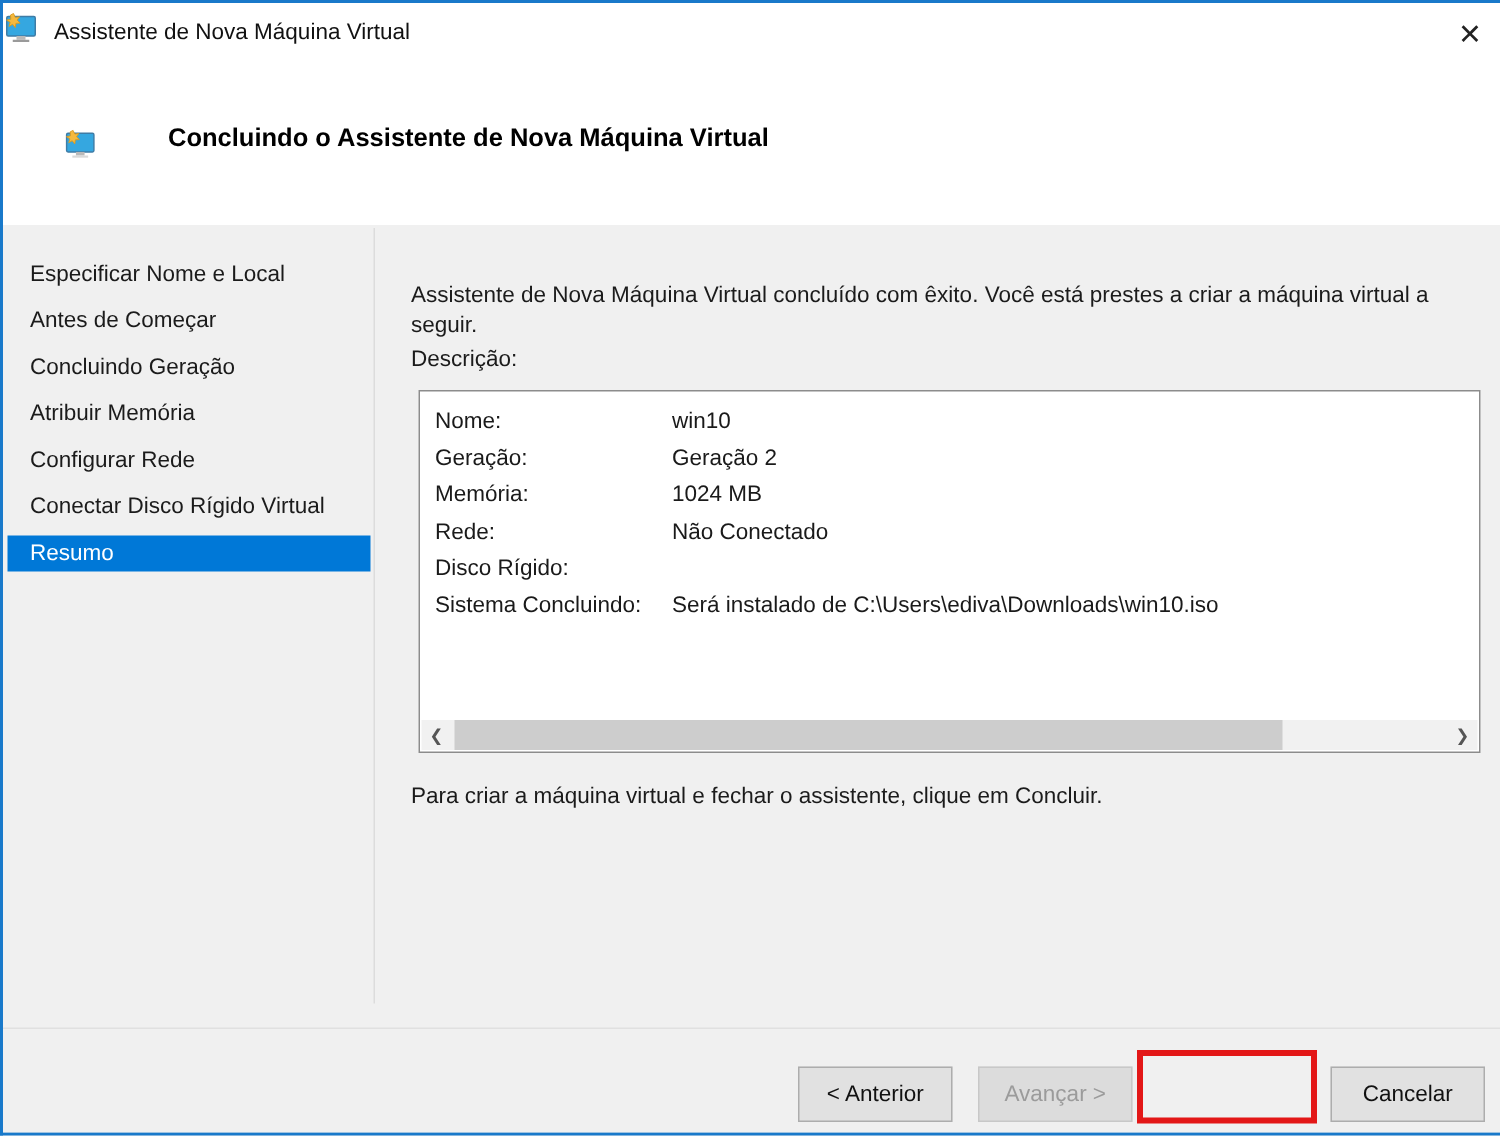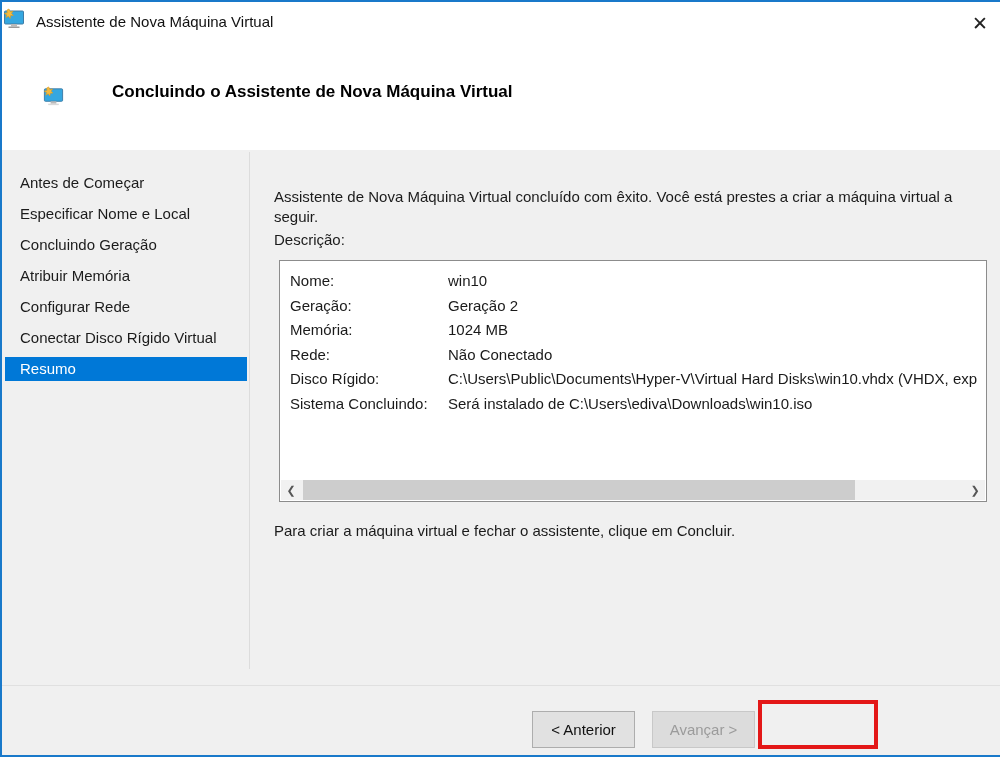--- a/index.html
+++ b/index.html
@@ -153,22 +153,22 @@
       </svg>
     </span>
     <span class="htitle">Concluindo o Assistente de Nova Máquina Virtual</span>
   </div>
 
   <div class="body">
     <div class="v-divider"></div>
 
     <nav class="sidebar">
       <ul>
+        <li>Especificar Nome e Local</li>
         <li>Antes de Começar</li>
-        <li>Especificar Nome e Local</li>
         <li>Concluindo Geração</li>
         <li>Atribuir Memória</li>
         <li>Configurar Rede</li>
         <li>Conectar Disco Rígido Virtual</li>
         <li class="selected">Resumo</li>
       </ul>
     </nav>
 
     <p class="intro">Assistente de Nova Máquina Virtual concluído com êxito. Você está prestes a criar a máquina virtual a seguir.</p>
     <div class="desc-label">Descrição:</div>
@@ -186,36 +186,36 @@
         <div class="desc-row">
           <span class="lbl">Memória:</span>
           <span class="val">1024 MB</span>
         </div>
         <div class="desc-row">
           <span class="lbl">Rede:</span>
           <span class="val">Não Conectado</span>
         </div>
         <div class="desc-row">
           <span class="lbl">Disco Rígido:</span>
-          <span class="val">C:\Users\Public\Documents\Hyper-V\Virtual Hard Disks\win10.vhdx (VHDX, exp</span>
         </div>
         <div class="desc-row">
           <span class="lbl">Sistema Concluindo:</span>
           <span class="val">Será instalado de C:\Users\ediva\Downloads\win10.iso</span>
         </div>
       </div>
       <div class="hscroll">
         <span class="arrow left">❮</span>
         <span class="thumb"></span>
         <span class="arrow right">❯</span>
       </div>
     </div>
 
     <div class="footer-note">Para criar a máquina virtual e fechar o assistente, clique em Concluir.</div>
 
     <div class="h-divider"></div>
 
     <button class="btn prev">&lt; Anterior</button>
     <button class="btn next" disabled="">Avançar &gt;</button>
+    <button class="btn cancel">Cancelar</button>
     <div class="annotation-red"></div>
   </div>
 
 </div>
 
 </body></html>

